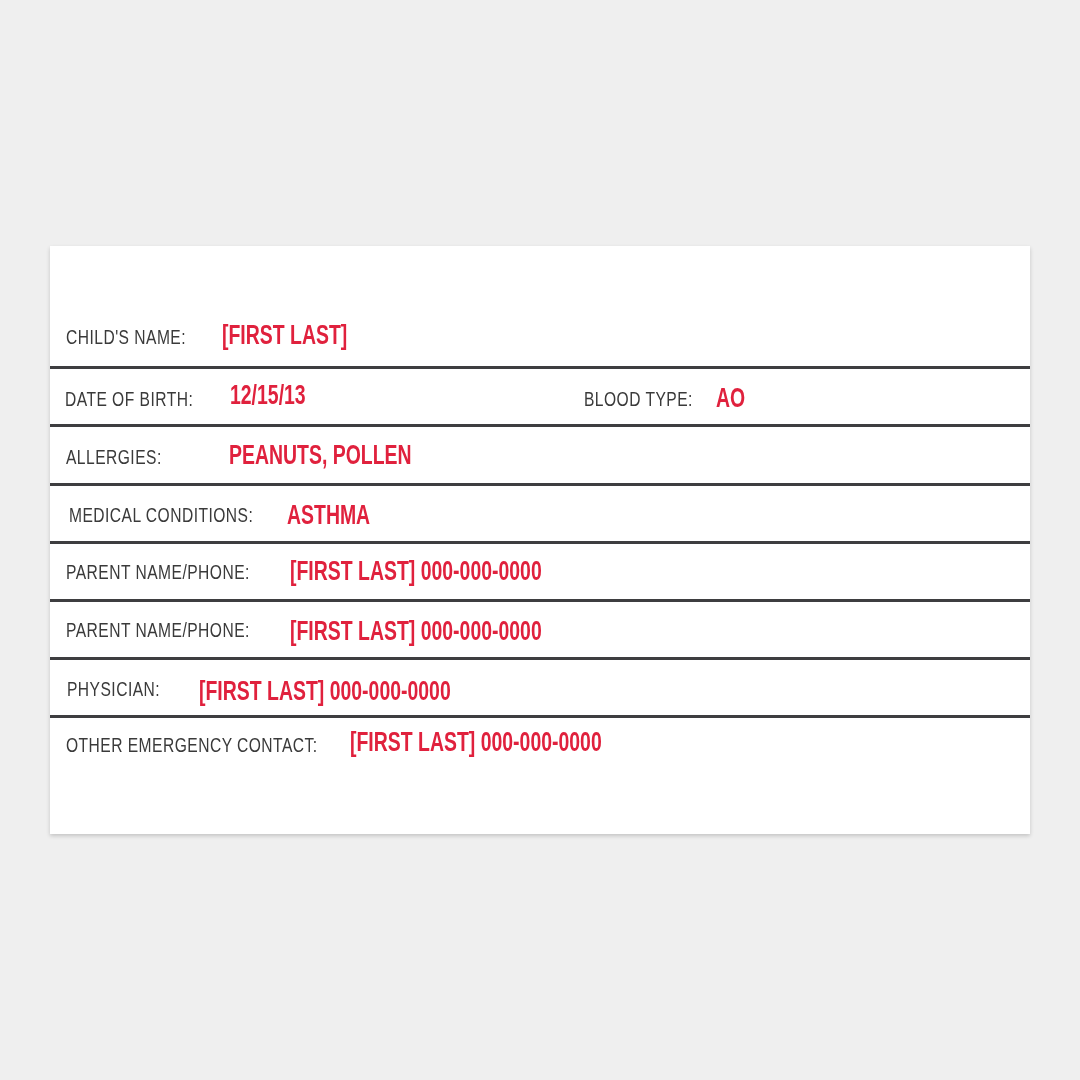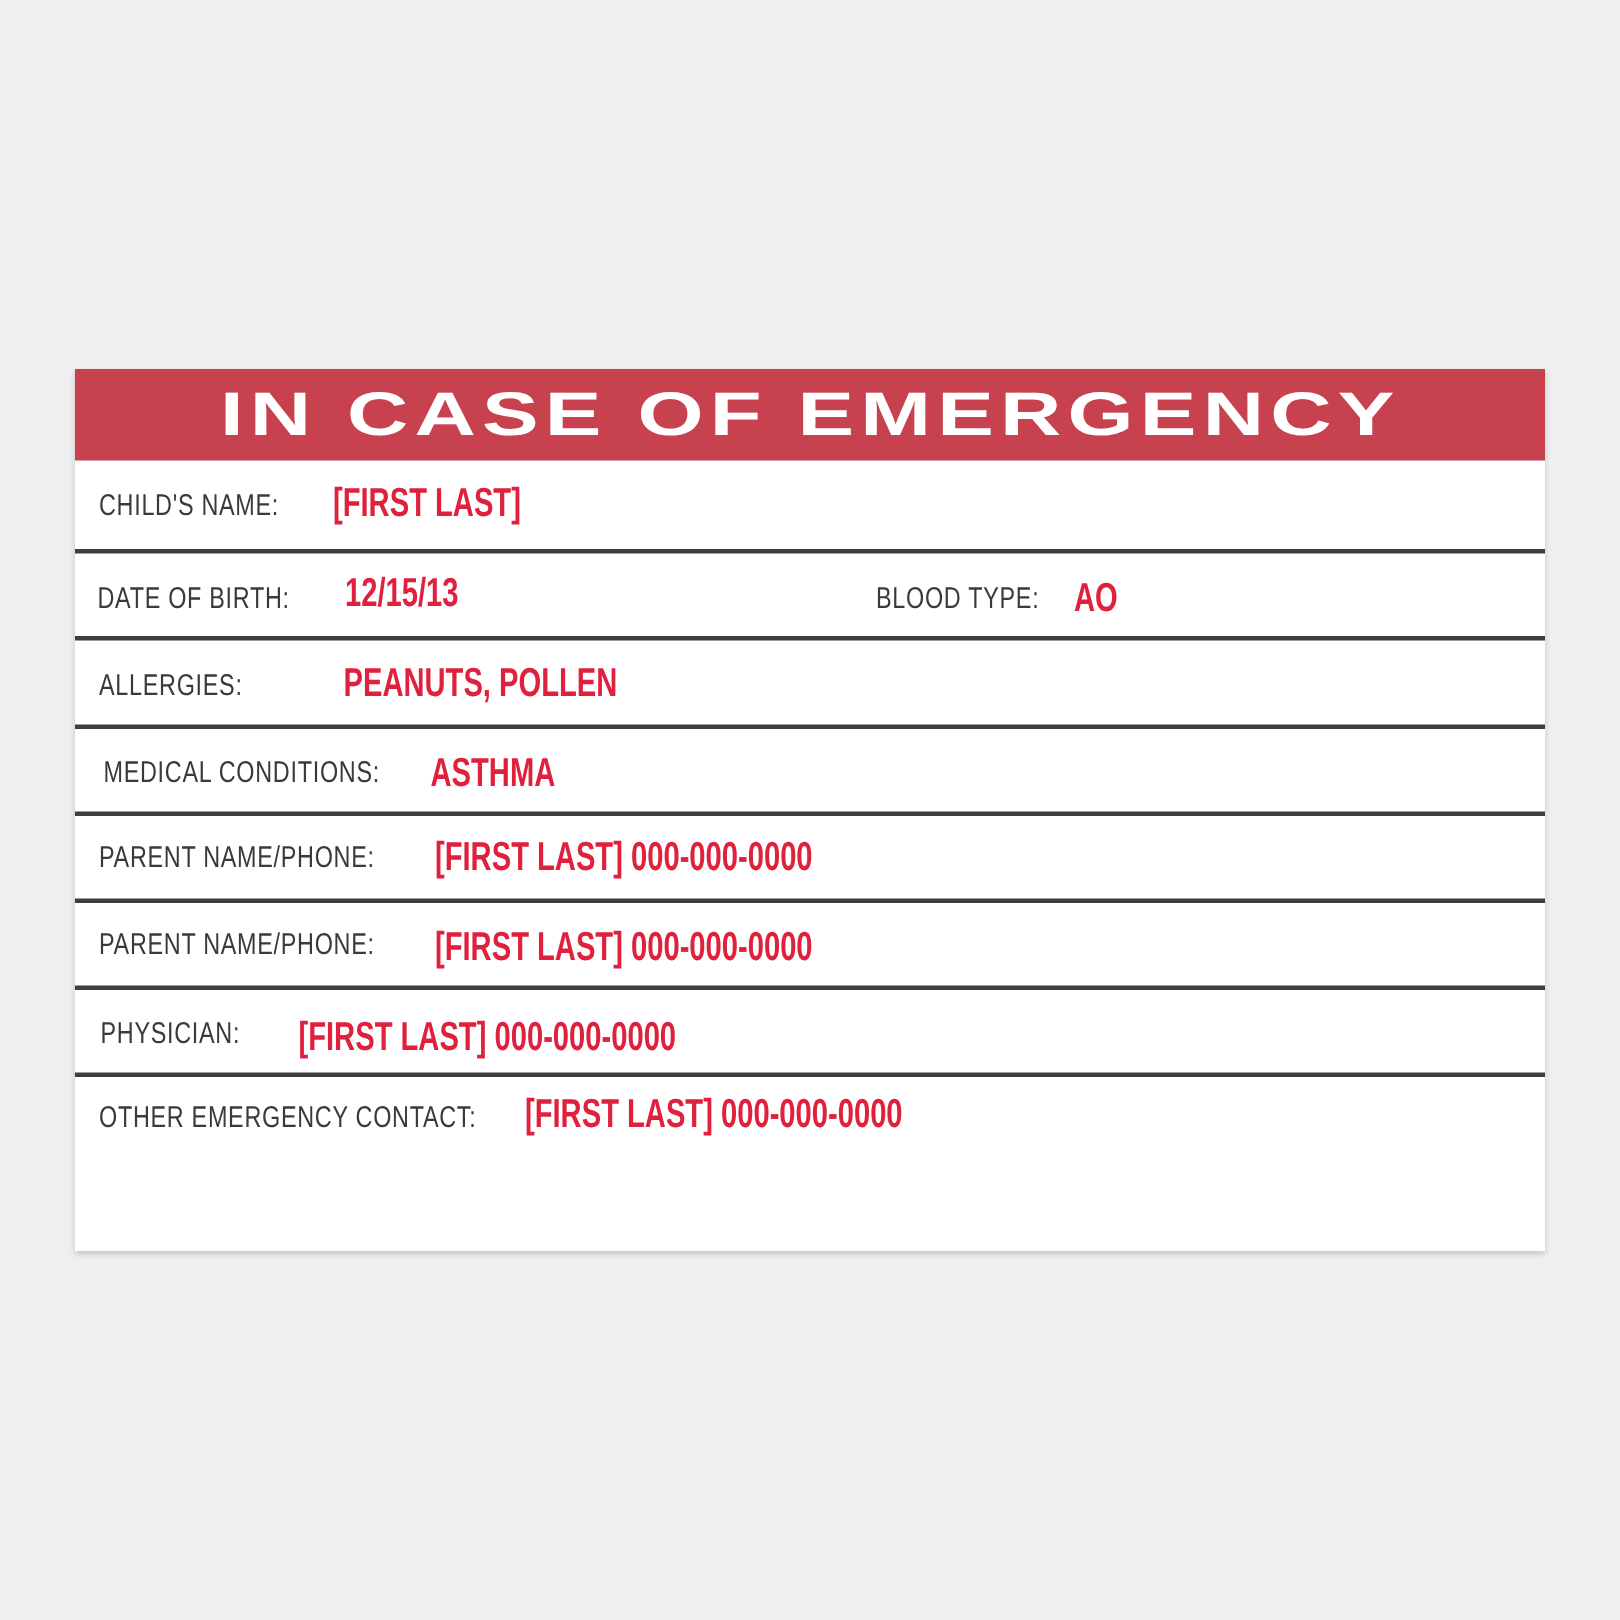--- a/index.html
+++ b/index.html
@@ -8,23 +8,20 @@
   .header { position:absolute; left:0; top:0; width:980px; height:61px; background:#c8414f; color:#fff; text-align:center; }
   .header span { display:inline-block; font-weight:bold; font-size:41px; letter-spacing:3px; line-height:61px; transform:scaleX(1.38); transform-origin:center; font-family:"Liberation Sans", sans-serif; }
   .rule { position:absolute; left:0; width:980px; height:3px; background:#3e3e40; }
   .lbl { position:absolute; color:#3a3a3a; font-size:20px; font-family:"Liberation Sans Narrow","Liberation Sans", sans-serif; transform:scaleX(0.78); transform-origin:left center; white-space:nowrap; letter-spacing:0.6px; }
   .val { position:absolute; color:#e0213d; font-size:27px; font-weight:bold; font-family:"Liberation Sans", sans-serif; transform:scaleX(0.72); transform-origin:left center; white-space:nowrap; }
 </style>
 </head>
 <body>
 
 <div class="card">
-  <div class="header">
-    <span>IN CASE OF EMERGENCY</span>
-  </div>
 
   <span class="lbl" style="left:16px; top:80px;">CHILD'S NAME:</span>
   <span class="val" style="left:172px; top:74px;">[FIRST LAST]</span>
   <div class="rule" style="top:120px;"></div>
 
   <span class="lbl" style="left:15px; top:142px;">DATE OF BIRTH:</span>
   <span class="val" style="left:180px; top:134px;">12/15/13</span>
   <span class="lbl" style="left:534px; top:142px;">BLOOD TYPE:</span>
   <span class="val" style="left:666px; top:137px;">AO</span>
   <div class="rule" style="top:178px;"></div>

